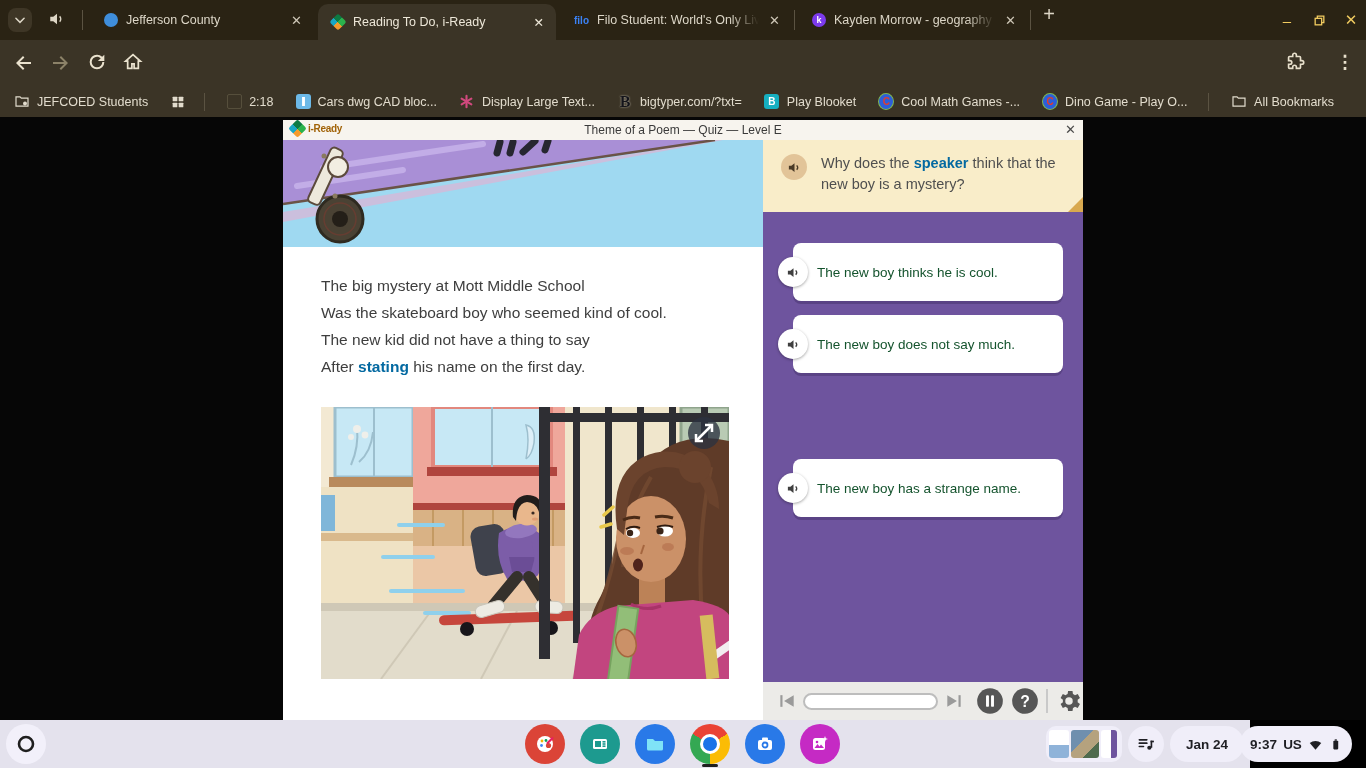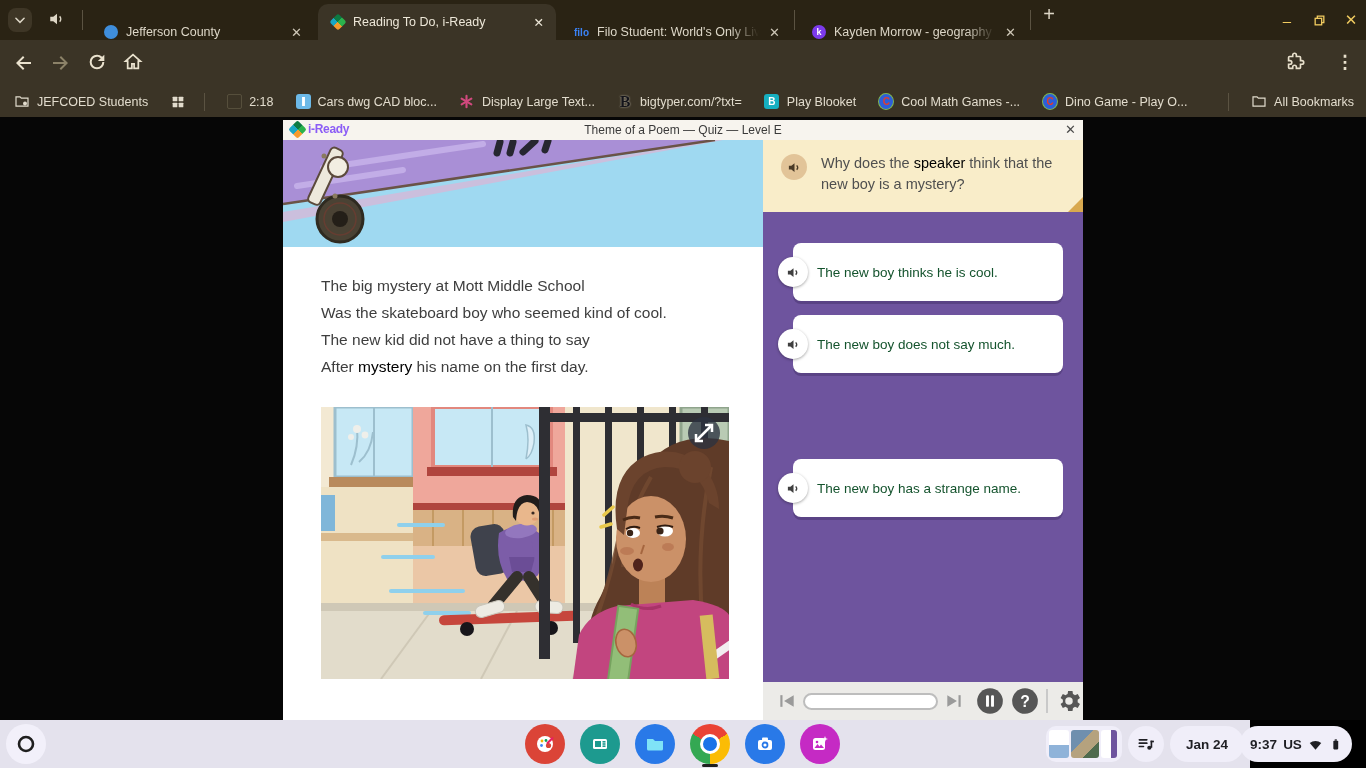--- a/index.html
+++ b/index.html
@@ -5,21 +5,21 @@
   html,body{margin:0;padding:0;width:1366px;height:768px;overflow:hidden;
     font-family:"Liberation Sans",sans-serif;background:#000;}
   svg{display:block}
 
   
   #tabstrip{position:absolute;left:0;top:0;width:1366px;height:40px;background:#2A2314;}
   .chev-btn{position:absolute;left:8px;top:8px;width:24px;height:24px;border-radius:8px;background:#3E3626;
     display:flex;align-items:center;justify-content:center;}
   .tab-audio{position:absolute;left:48px;top:10px;}
   .vsep{position:absolute;top:10px;width:1px;height:20px;background:#5B5342;}
-  .tab{position:absolute;top:0;height:40px;display:flex;align-items:center;color:#DDD7C8;font-size:12.5px;margin-top:12px;}
+  .tab{position:absolute;top:0;height:40px;display:flex;align-items:center;color:#DDD7C8;font-size:12.5px;}
   .tab .fav{margin:0 8px 0 12px;flex:0 0 auto}
   .tab .t-title{white-space:nowrap;overflow:hidden;flex:1;
     -webkit-mask-image:linear-gradient(to right,#000 82%,transparent);mask-image:linear-gradient(to right,#000 82%,transparent);}
   .tab .t-close{margin:0 10px;color:#CFC8B8;font-size:13px;cursor:default}
   .tab-active{position:absolute;top:4px;height:36px;background:#3B3426;border-radius:10px 10px 0 0;
     display:flex;align-items:center;color:#EDE7D8;font-size:12.5px;}
   .winctl{position:absolute;top:10px;width:22px;height:20px;color:#F2CC60;display:flex;align-items:center;justify-content:center;font-size:15px;}
   .fav-circle{width:14px;height:14px;border-radius:50%;display:flex;align-items:center;justify-content:center;
     color:#fff;font-size:9px;font-weight:bold;}
   .pinwheel{width:12px;height:12px;transform:rotate(45deg);border-radius:2px;
@@ -47,28 +47,28 @@
   .bigb{font-family:"Liberation Serif",serif;font-weight:bold;font-size:16px;color:#14141a;
     text-shadow:0 0 2px #cfc9b8;}
   .cars{width:15px;height:15px;border-radius:3px;background:#6CB9E8;display:flex;align-items:center;justify-content:center;}
   .faded-fav{width:13px;height:13px;border:1.5px solid #6E664F;border-radius:2px;opacity:.55}
 
   
   #content{position:absolute;left:0;top:117px;width:1366px;height:603px;background:#060606;}
   #app{position:absolute;left:283px;top:3px;width:800px;height:600px;background:#fff;}
   .ir-header{position:absolute;left:0;top:0;width:800px;height:20px;background:#F7F4EE;border-bottom:1px solid #DDD8CC;}
   .ir-logo{position:absolute;left:8px;top:2px;display:flex;align-items:center;gap:4px;
-    font-size:12px;font-weight:bold;color:#8b5cf6;letter-spacing:-.3px;z-index:2}
+    font-size:10px;font-weight:bold;color:#a16207;letter-spacing:-.3px;z-index:2}
   .ir-title{position:absolute;left:0;top:3px;width:100%;text-align:center;font-size:12px;color:#3A3A3A;}
   .ir-close{position:absolute;right:7px;top:2px;font-size:13px;color:#4A4A4A;z-index:2}
 
   .ir-left{position:absolute;left:0;top:20px;width:516px;height:580px;background:#fff;}
   .banner{position:absolute;left:0;top:0;width:480px;height:107px;overflow:hidden}
   .poem{position:absolute;left:38px;top:132px;font-size:15.5px;line-height:27px;color:#3E3E3E;}
-  .blue-word{color:#000000;font-weight:normal;}
+  .blue-word{color:#0369a1;font-weight:bold;}
   .pic{position:absolute;left:38px;top:267px;width:408px;height:272px;}
 
   .ir-right{position:absolute;left:480px;top:20px;width:320px;height:580px;background:#6E549E;}
   .qbox{position:absolute;left:0;top:0;width:320px;height:72px;background:#F9EDC9;}
   .qspeaker{position:absolute;left:18px;top:14px;width:26px;height:26px;border-radius:50%;background:#E2C498;
     display:flex;align-items:center;justify-content:center;}
   .qtext{position:absolute;left:58px;top:13px;width:246px;font-size:14.5px;line-height:21px;color:#4F4F4F;}
   .fold{position:absolute;right:0;bottom:0;width:0;height:0;border-left:15px solid transparent;border-bottom:15px solid #D9A94F;}
   .ans{position:absolute;left:30px;width:270px;height:58px;}
   .card{position:absolute;inset:0;background:#fff;border-radius:8px;box-shadow:0 3px 0 rgba(40,25,70,.28);
@@ -250,21 +250,21 @@
   </div>
   <div class="bm">
     <span class="bm-ic">
         <span class="coolmath">C</span>
       </span>
     <span>Dino Game - Play O...</span>
   </div>
 
   <div style="flex:1"></div>
   <div class="bm-sep"></div>
-  <div class="bm" style="margin-right:12px">
+  <div class="bm" style="margin-right:32px">
     <span class="bm-ic">
       <svg width="17" height="17" viewBox="0 0 24 24">
           <path d="M3 5h6l2 2h10v12H3z" fill="none" stroke="#E2DCCD" stroke-width="1.8"></path>
         </svg>
     </span>
     <span>All Bookmarks</span>
   </div>
 </div>
 
 <div id="content">
@@ -303,21 +303,21 @@
           <circle cx="55" cy="27" r="10" fill="#F2EEE2" stroke="#5B4A3C" stroke-width="2"></circle>
           <circle cx="41" cy="16" r="2.5" fill="#8A7A5E"></circle>
             <circle cx="52" cy="56" r="2.5" fill="#8A7A5E"></circle>
         </svg>
       </div>
 
       <div class="poem">
         <div>The big mystery at Mott Middle School</div>
         <div>Was the skateboard boy who seemed kind of cool.</div>
         <div>The new kid did not have a thing to say</div>
-        <div><span>After </span><span class="blue-word">mystery</span><span> his name on the first day.</span></div>
+        <div><span>After </span><span class="blue-word">stating</span><span> his name on the first day.</span></div>
       </div>
 
       <div class="pic">
         <svg width="408" height="272" viewBox="0 0 408 272">
 
           <rect width="408" height="272" fill="#F3E9D3"></rect>
           <rect x="14" y="0" width="78" height="70" fill="#C7E8F5" stroke="#9DBFCE" stroke-width="3"></rect>
           <line x1="53" y1="0" x2="53" y2="70" stroke="#9DBFCE" stroke-width="2"></line>
           <path d="M30 58 q8 -18 6 -38 M38 55 q12 -10 14 -30" stroke="#9DBFCE" fill="none" stroke-width="2"></path>
           <circle cx="36" cy="22" r="4" fill="#EFEFEA"></circle>

